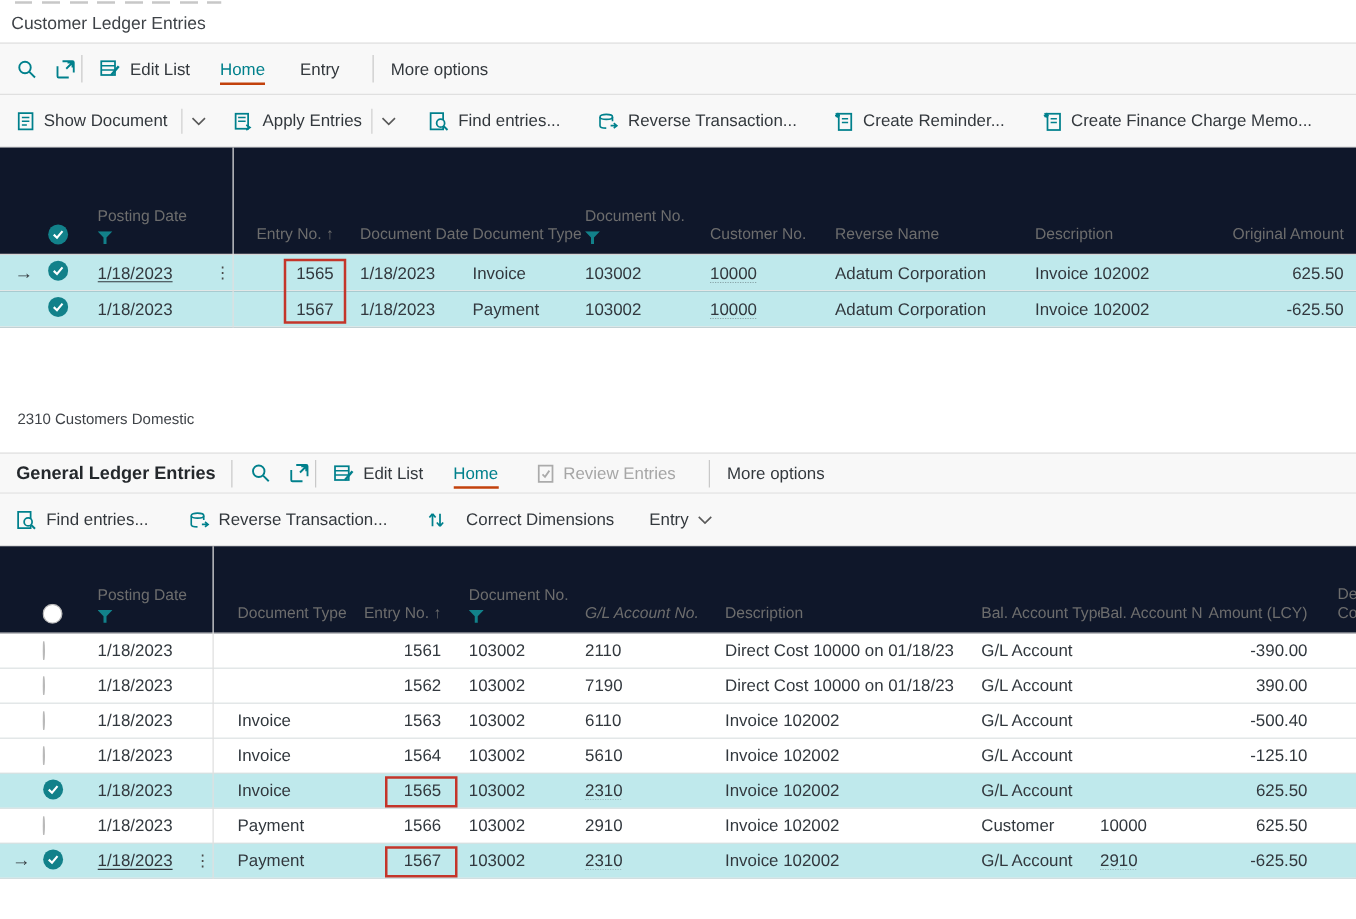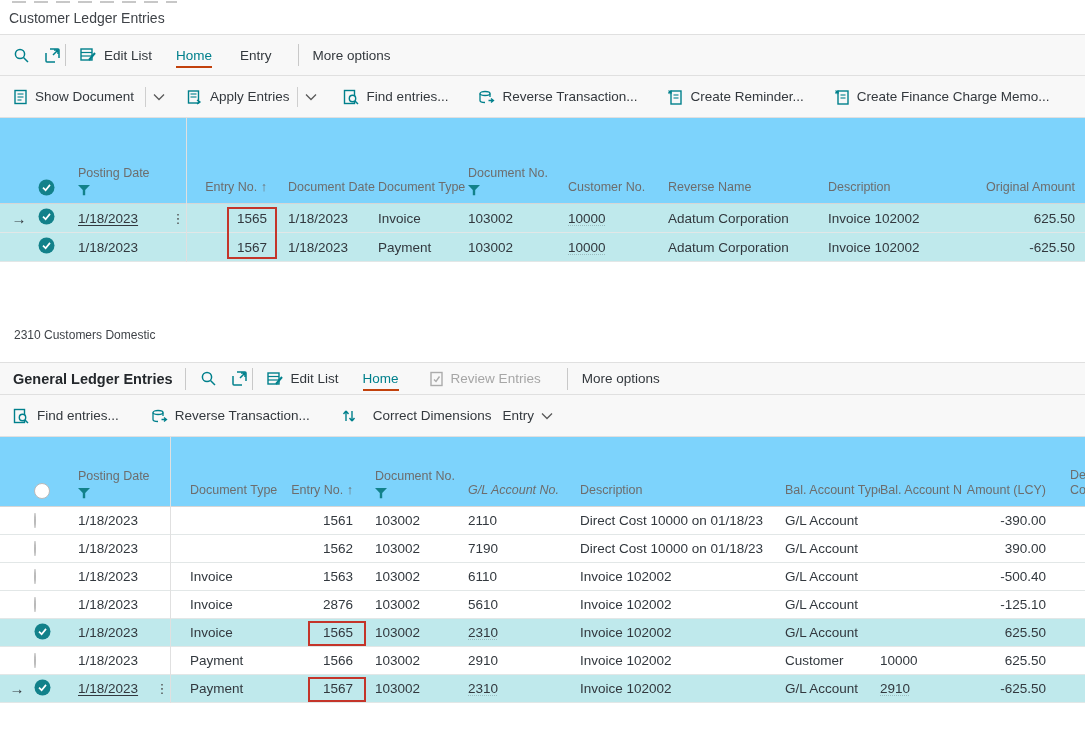--- a/index.html
+++ b/index.html
@@ -21,21 +21,21 @@
   .act{display:flex;align-items:center;gap:7px;margin-right:24px;cursor:pointer;color:#33383d;}
   .act.icon-only{margin-right:14px;}
   .act.dim{color:#a6a6a6;}
   .vsep{width:1px;height:22px;background:#c9c9c9;margin:0 14px 0 2px;flex:none;}
   .mini-sep{width:1px;height:20px;background:#cfcfcf;margin:0 7px;flex:none;}
   .home-link{color:#00808c;border-bottom:2px solid #c2410c;padding-bottom:3px;margin-top:5px;}
   .bold-title{font-weight:bold;font-size:14.5px;color:#24282c;margin-right:0;}
   .chev{flex:none;display:inline-flex;}
 
   
-  .tbl{position:relative;background:#7dd3fc;}
+  .tbl{position:relative;background:#0f172a;}
   .thead{display:flex;align-items:flex-end;box-sizing:border-box;
     border-bottom:1px solid #d6d6d6;color:#6d6d6d;font-size:12.5px;line-height:1.25;
     padding-bottom:7px;}
   .hcell{display:flex;flex-direction:column;justify-content:flex-end;align-items:flex-start;box-sizing:border-box;}
   .hcell .lbl{display:block;}
   .funnel{margin-top:3px;}
   .trow{display:flex;align-items:center;box-sizing:border-box;border-bottom:1px solid #e2e7e7;background:#fff;}
   .trow.sel{background:#bfe9ec;}
   .freeze{position:absolute;top:0;bottom:0;width:1px;background:#e0e0e0;}
   .r{text-align:right;justify-content:flex-end;align-items:flex-end;}
@@ -336,21 +336,21 @@
   </span>
   <span class="act" style="margin-right:32px;">
     <svg width="17" height="16" viewBox="0 0 17 16">
         <ellipse cx="7" cy="4.5" rx="5" ry="2" fill="none" stroke="#00808c" stroke-width="1.3"></ellipse>
         <path d="M2 4.5v7c0 1.1 2.2 2 5 2" fill="none" stroke="#00808c" stroke-width="1.3"></path>
         <path d="M12 4.5V8" fill="none" stroke="#00808c" stroke-width="1.3"></path>
         <path d="M10.5 11.5h5M13 9.5l2.5 2-2.5 2" fill="none" stroke="#00808c" stroke-width="1.3"></path>
       </svg>
     <span>Reverse Transaction...</span>
   </span>
-  <span class="act" style="margin-right:11px;gap:16px;">
+  <span class="act" style="margin-right:28px;gap:16px;">
     <svg width="15" height="16" viewBox="0 0 15 16">
         <path d="M4 13V3M4 3L1.5 6M4 3l2.5 3" fill="none" stroke="#00808c" stroke-width="1.4"></path>
         <path d="M10 3v10M10 13l-2.5-3M10 13l2.5-3" fill="none" stroke="#00808c" stroke-width="1.4"></path>
       </svg>
     <span>Correct Dimensions</span>
   </span>
   <span class="act" style="margin-right:8px;">
     <span>Entry</span>
     <svg width="12" height="8" viewBox="0 0 12 8">
         <polyline points="1,1.5 6,6.5 11,1.5" fill="none" stroke="#5a5a5a" stroke-width="1.3"></polyline>
@@ -453,21 +453,21 @@
     <div class="cell c-amt">-500.40</div>
     <div class="cell c-dept"></div>
   </div>
 
   <div class="trow">
     <div class="cell c-arrow"></div>
     <div class="cell c-check"><span class="radio"></span></div>
     <div class="cell c-date">1/18/2023</div>
     <div class="cell c-dots"></div>
     <div class="cell c-doctype">Invoice</div>
-    <div class="cell c-entry">2876</div>
+    <div class="cell c-entry">1564</div>
     <div class="cell c-docno">103002</div>
     <div class="cell c-gl">5610</div>
     <div class="cell c-desc">Invoice 102002</div>
     <div class="cell c-baltype">G/L Account</div>
     <div class="cell c-balno"></div>
     <div class="cell c-amt">-125.10</div>
     <div class="cell c-dept"></div>
   </div>
 
   <div class="trow sel">

